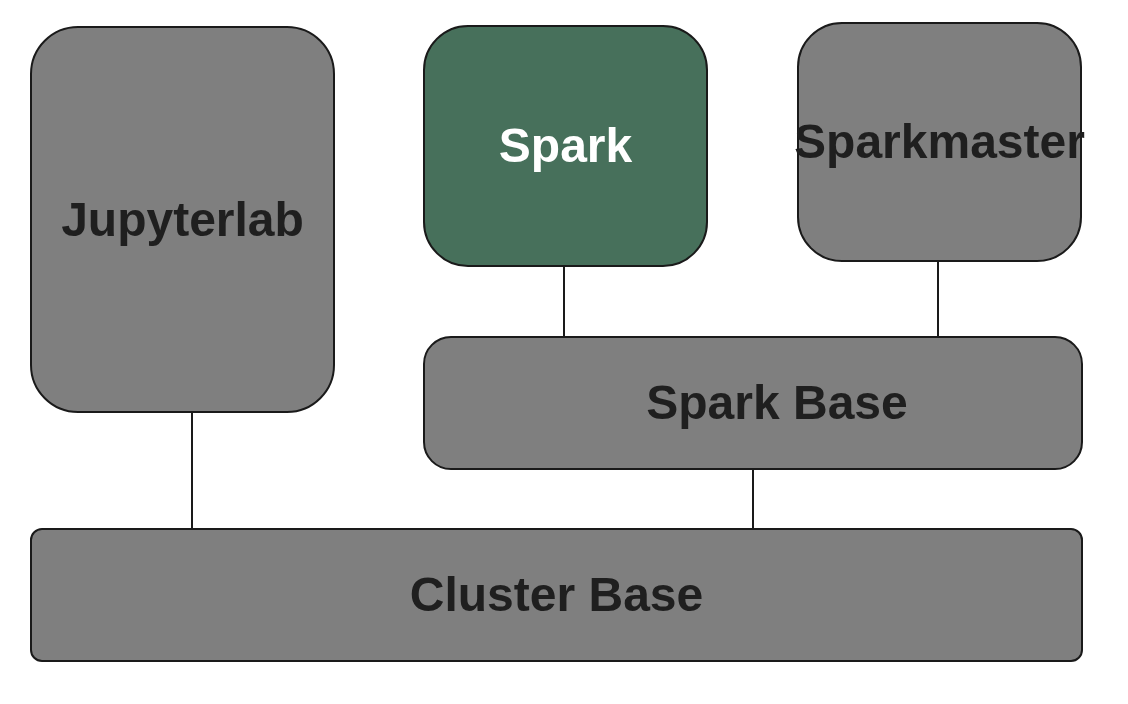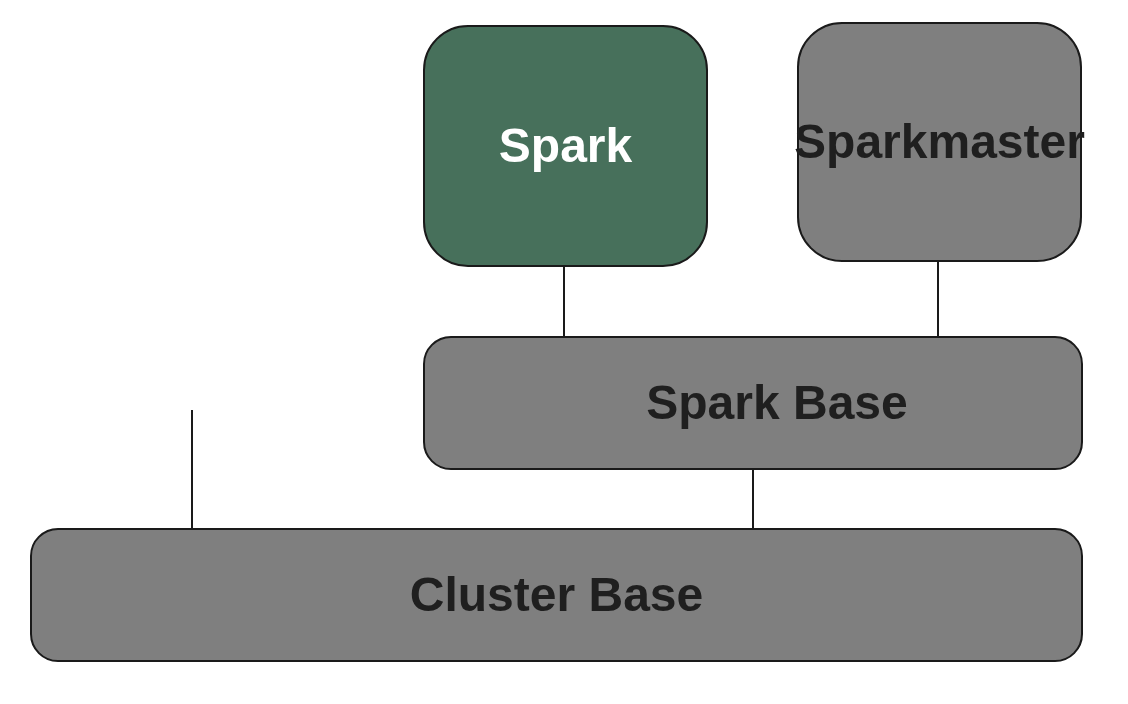--- a/index.html
+++ b/index.html
@@ -45,37 +45,41 @@
     line-height: 1.25;
   }
   .node .label-line { display: block; white-space: nowrap; }
   .node .label-line:empty { display: none; }
 
   #node-jupyterlab   { left: 30px;  top: 26px;  width: 305px;  height: 387px; border-radius: 48px; }
   #node-spark-master { left: 423px; top: 25px;  width: 285px;  height: 242px; border-radius: 45px;
                        background: var(--accent-fill); color: var(--text-light); }
   #node-spark-worker { left: 797px; top: 22px;  width: 285px;  height: 240px; border-radius: 45px; }
   #node-spark-base   { left: 423px; top: 336px; width: 660px;  height: 134px; border-radius: 28px; padding-left: 48px; }
-  #node-cluster-base { left: 30px;  top: 528px; width: 1053px; height: 134px; border-radius: 28px; }
+  #node-cluster-base { left: 30px;  top: 528px; width: 1053px; height: 134px; border-radius: 12px; }
 
   #connector-jupyterlab-cluster { left: 191px; top: 410px; height: 121px; }
   #connector-master-base        { left: 563px; top: 264px; height: 75px;  }
   #connector-worker-base        { left: 937px; top: 259px; height: 80px;  }
   #connector-base-cluster       { left: 752px; top: 467px; height: 64px;  }
 </style>
 </head>
 <body>
 
 <div class="canvas">
 
   <div class="connector" id="connector-jupyterlab-cluster"></div>
   <div class="connector" id="connector-master-base"></div>
   <div class="connector" id="connector-worker-base"></div>
   <div class="connector" id="connector-base-cluster"></div>
 
+  <div class="node" id="node-jupyterlab">
+    <span class="label-line">Jupyterlab</span>
+
+  </div>
 
   <div class="node" id="node-spark-master">
     <span class="label-line">Spark</span>
   </div>
 
   <div class="node" id="node-spark-worker">
     <span class="label-line">Spark</span>
     <span class="label-line">master</span>
   </div>
 

